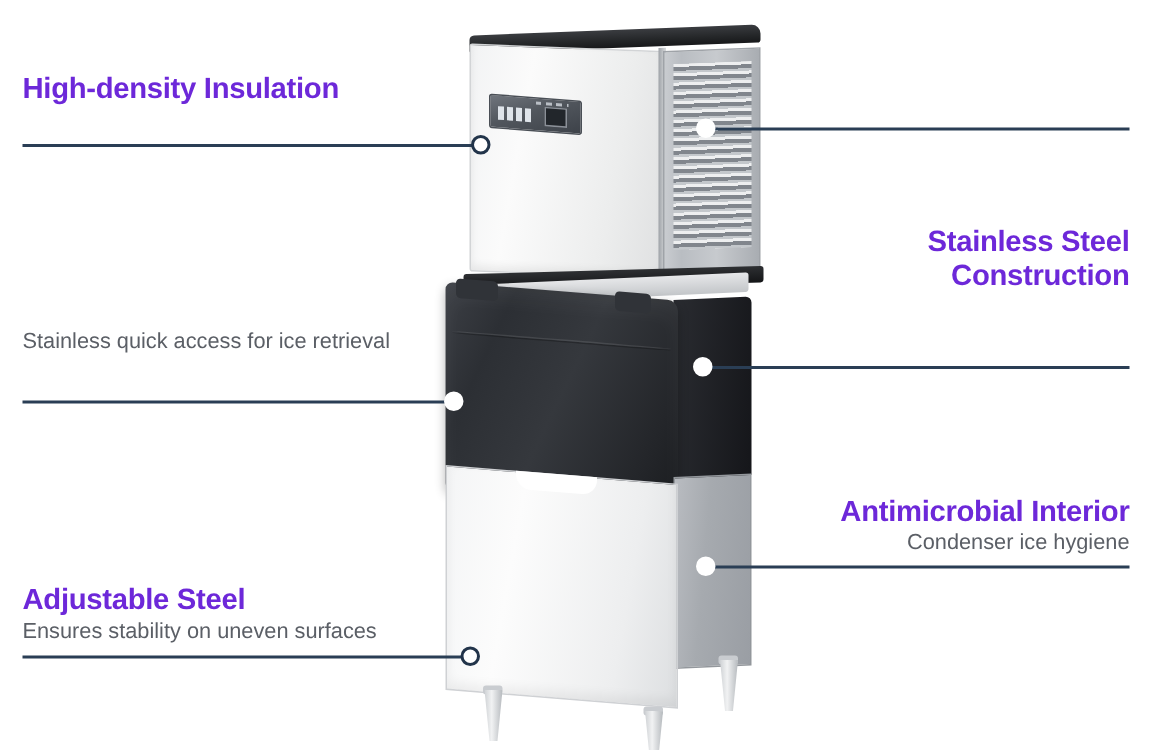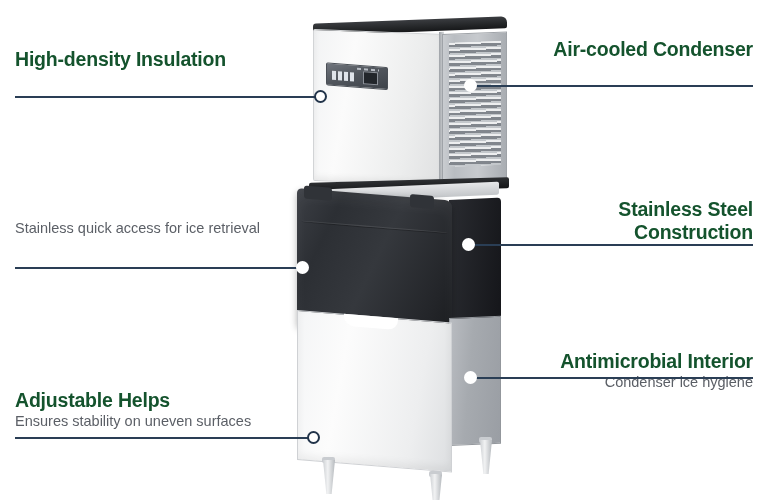--- a/index.html
+++ b/index.html
@@ -8,21 +8,21 @@
     background:#ffffff;
     font-family:"Liberation Sans", sans-serif;
     overflow:hidden;
     position:relative;
   }
   .stage{position:absolute;left:0;top:0;width:770px;height:500px;}
 
   
   .callout{position:absolute;}
   .callout .title{
-    color:#14532d;
+    color:#6d28d9;
     font-weight:bold;
     font-size:19.5px;
     line-height:23px;
     letter-spacing:-0.2px;
     white-space:nowrap;
   }
   .callout .title.wrap{white-space:normal;}
   .callout .sub{
     color:#5b5f66;
     font-size:14.5px;
@@ -214,44 +214,43 @@
     </div>
   </div>
 
   <div class="callout left" style="left:15px;top:48px;width:300px;">
     <div class="title">High-density Insulation</div>
   </div>
   <div class="line" style="left:15px;top:96px;width:307px;"></div>
   <div class="marker" style="left:314px;top:90px;"></div>
 
   <div class="callout right" style="left:453px;top:38px;width:300px;">
-    <div class="title">Air-cooled Condenser</div>
   </div>
   <div class="line" style="left:472px;top:85px;width:281px;"></div>
   <div class="marker light" style="left:464px;top:79px;"></div>
 
-  <div class="callout right" style="left:553px;top:150px;width:200px;margin-top:48px;">
+  <div class="callout right" style="left:553px;top:150px;width:200px;">
     <div class="title wrap">Stainless Steel Construction</div>
   </div>
   <div class="line" style="left:470px;top:244px;width:283px;"></div>
   <div class="marker light" style="left:462px;top:238px;"></div>
 
   <div class="callout left" style="left:15px;top:219px;width:300px;">
     <div class="sub">Stainless quick access for ice retrieval</div>
   </div>
   <div class="line" style="left:15px;top:267px;width:287px;"></div>
   <div class="marker light" style="left:296px;top:261px;"></div>
 
-  <div class="callout right" style="left:453px;top:330px;width:300px;margin-top:20px;">
+  <div class="callout right" style="left:453px;top:330px;width:300px;">
     <div class="title">Antimicrobial Interior</div>
     <div class="sub">Condenser ice hygiene</div>
   </div>
   <div class="line" style="left:472px;top:377px;width:281px;"></div>
   <div class="marker light" style="left:464px;top:371px;"></div>
 
   <div class="callout left" style="left:15px;top:389px;width:300px;">
-    <div class="title">Adjustable Helps</div>
+    <div class="title">Adjustable Steel</div>
     <div class="sub">Ensures stability on uneven surfaces</div>
   </div>
   <div class="line" style="left:15px;top:437px;width:300px;"></div>
   <div class="marker" style="left:307px;top:431px;"></div>
 
 </div>
 
 </body></html>

